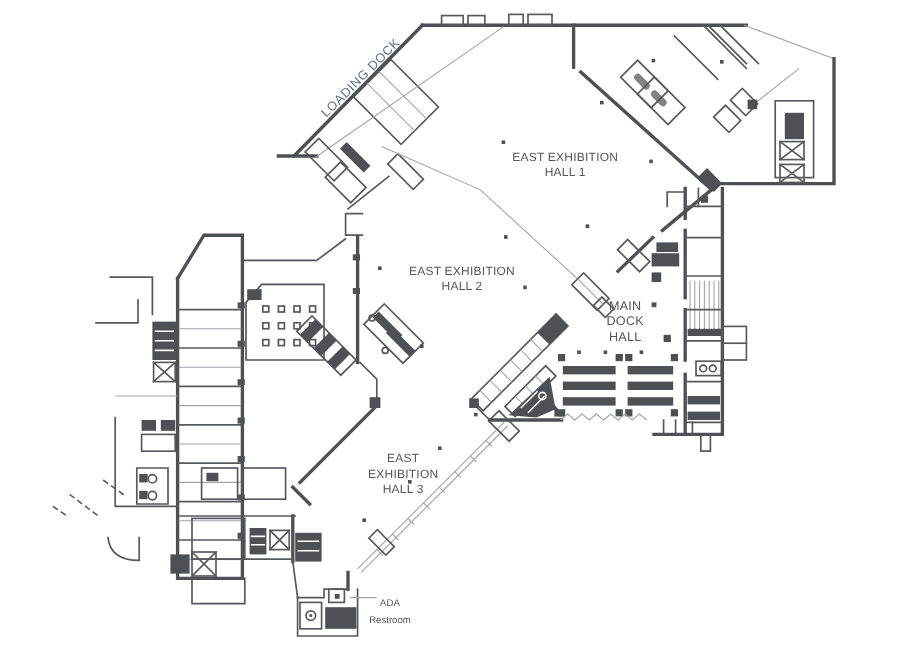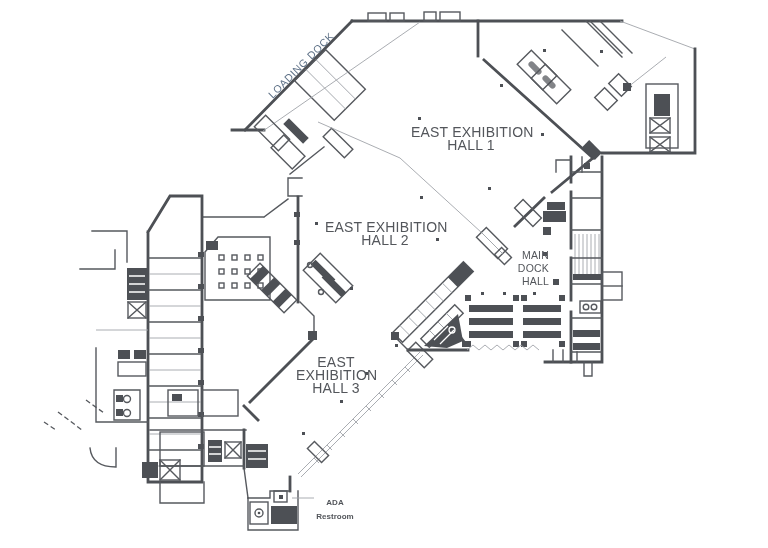--- a/index.html
+++ b/index.html
@@ -7,30 +7,30 @@
          font-family:"Liberation Sans", sans-serif;overflow:hidden;}
   #plan-svg{position:absolute;left:0;top:0;}
   
   .w3{fill:none;stroke:var(--color-wall);stroke-width:2.8;stroke-linecap:square;}
   .w15{fill:none;stroke:var(--color-wall_medium);stroke-width:1.4;stroke-linecap:square;}
   .thin{fill:none;stroke:var(--color-thin_line);stroke-width:0.9;}
   .dash{fill:none;stroke:var(--color-wall_medium);stroke-width:1.3;stroke-dasharray:5 3;}
   .fill{fill:var(--color-wall);stroke:none;}
   .wht{fill:none;stroke:#ffffff;stroke-width:1.3;}
   
-  .lbl{position:absolute;color:var(--color-label);font-size:14px;line-height:12.5px;
+  .lbl{position:absolute;color:var(--color-label);font-size:10px;line-height:12.5px;
        text-align:center;letter-spacing:0.2px;white-space:nowrap;}
   .lbl span{display:block;}
   #label-loading-dock{color:var(--color-loading_dock_label);width:120px;left:241px;top:59px;
        transform:rotate(-45deg);font-size:10.5px;letter-spacing:0.6px;}
   #label-hall-3{left:411px;top:126px;width:120px;}
   #label-hall-2{left:325px;top:221px;width:120px;}
-  #label-lobby{left:493px;top:249px;width:56px;font-size:10.5px;line-height:13px;text-align:right;}
-  #label-hall-1{left:296px;top:356px;width:80px;line-height:13px;}
-  #label-ada{left:312px;top:496px;width:46px;font-size:8px;line-height:14px;letter-spacing:0;font-weight:bold;}
+  #label-lobby{left:493px;top:249px;width:56px;font-size:10.5px;line-height:13px;}
+  #label-hall-1{left:296px;top:376px;width:80px;line-height:13px;}
+  #label-ada{left:302px;top:496px;width:46px;font-size:8px;line-height:14px;letter-spacing:0;}
 </style>
 </head>
 <body>
 
 <div id="stage">
 
   <svg id="plan-svg" width="768" height="548" viewBox="0 0 768 548">
 
     <g>
       <path class="w3" d="M352,21 L622,21"></path>

